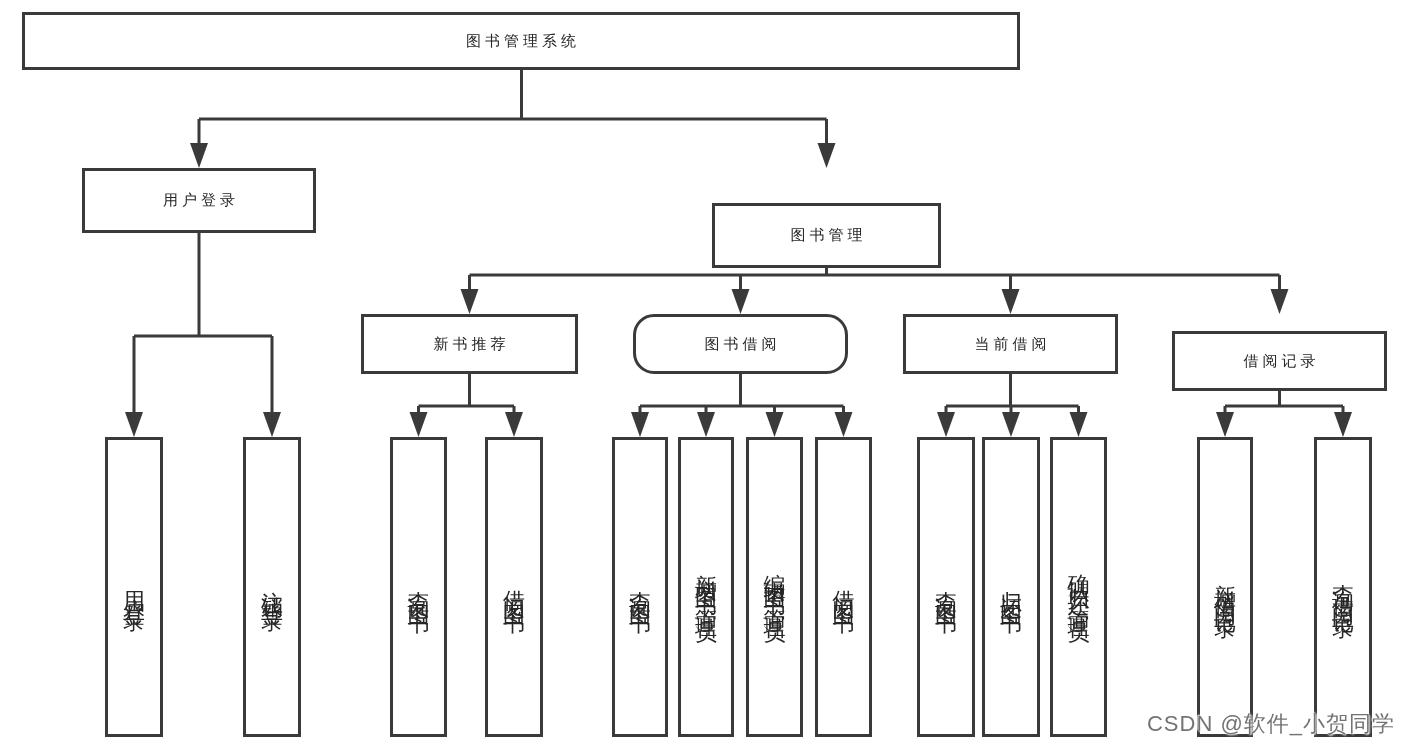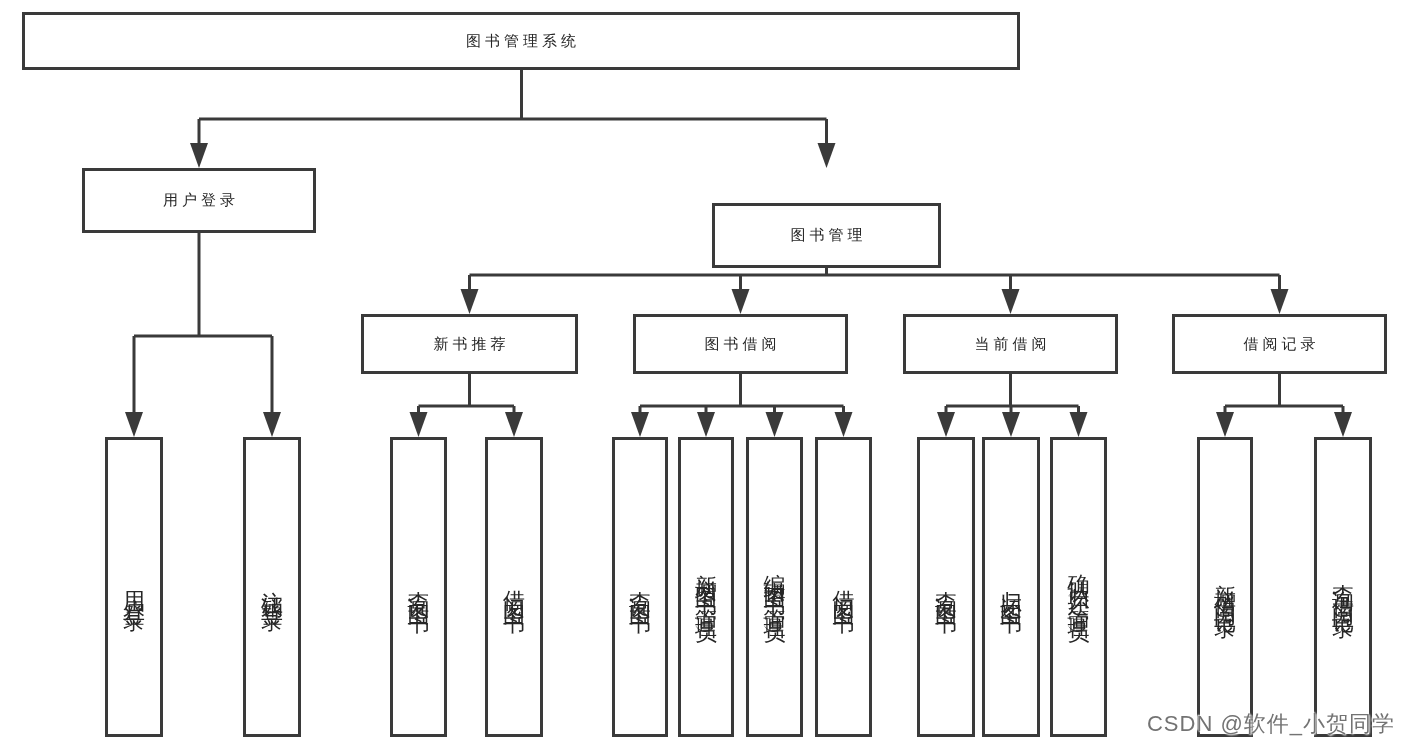--- a/index.html
+++ b/index.html
@@ -113,27 +113,27 @@
   <div class="box" style="left:82px; top:168px; width:234px; height:65px;">
     <span>用户登录</span>
   </div>
   <div class="box" style="left:712px; top:168px; width:229px; height:65px;margin-top:35px;">
     <span>图书管理</span>
   </div>
 
   <div class="box" style="left:361px; top:314px; width:217px; height:60px;">
     <span>新书推荐</span>
   </div>
-  <div class="box" style="left:633px; top:314px; width:215px; height:60px;">
+  <div class="box" style="left:633px; top:314px; width:215px; height:60px;border-radius:21px;">
     <span>图书借阅</span>
   </div>
   <div class="box" style="left:903px; top:314px; width:215px; height:60px;">
     <span>当前借阅</span>
   </div>
-  <div class="box" style="left:1172px; top:314px; width:215px; height:60px;">
+  <div class="box" style="left:1172px; top:331px; width:215px; height:60px;">
     <span>借阅记录</span>
   </div>
 
   <div class="vbox" style="left:105px; top:437px; width:58px; height:300px;">
     <span>用户登录</span>
   </div>
   <div class="vbox" style="left:243px; top:437px; width:58px; height:300px;">
     <span>注销登录</span>
   </div>
 

